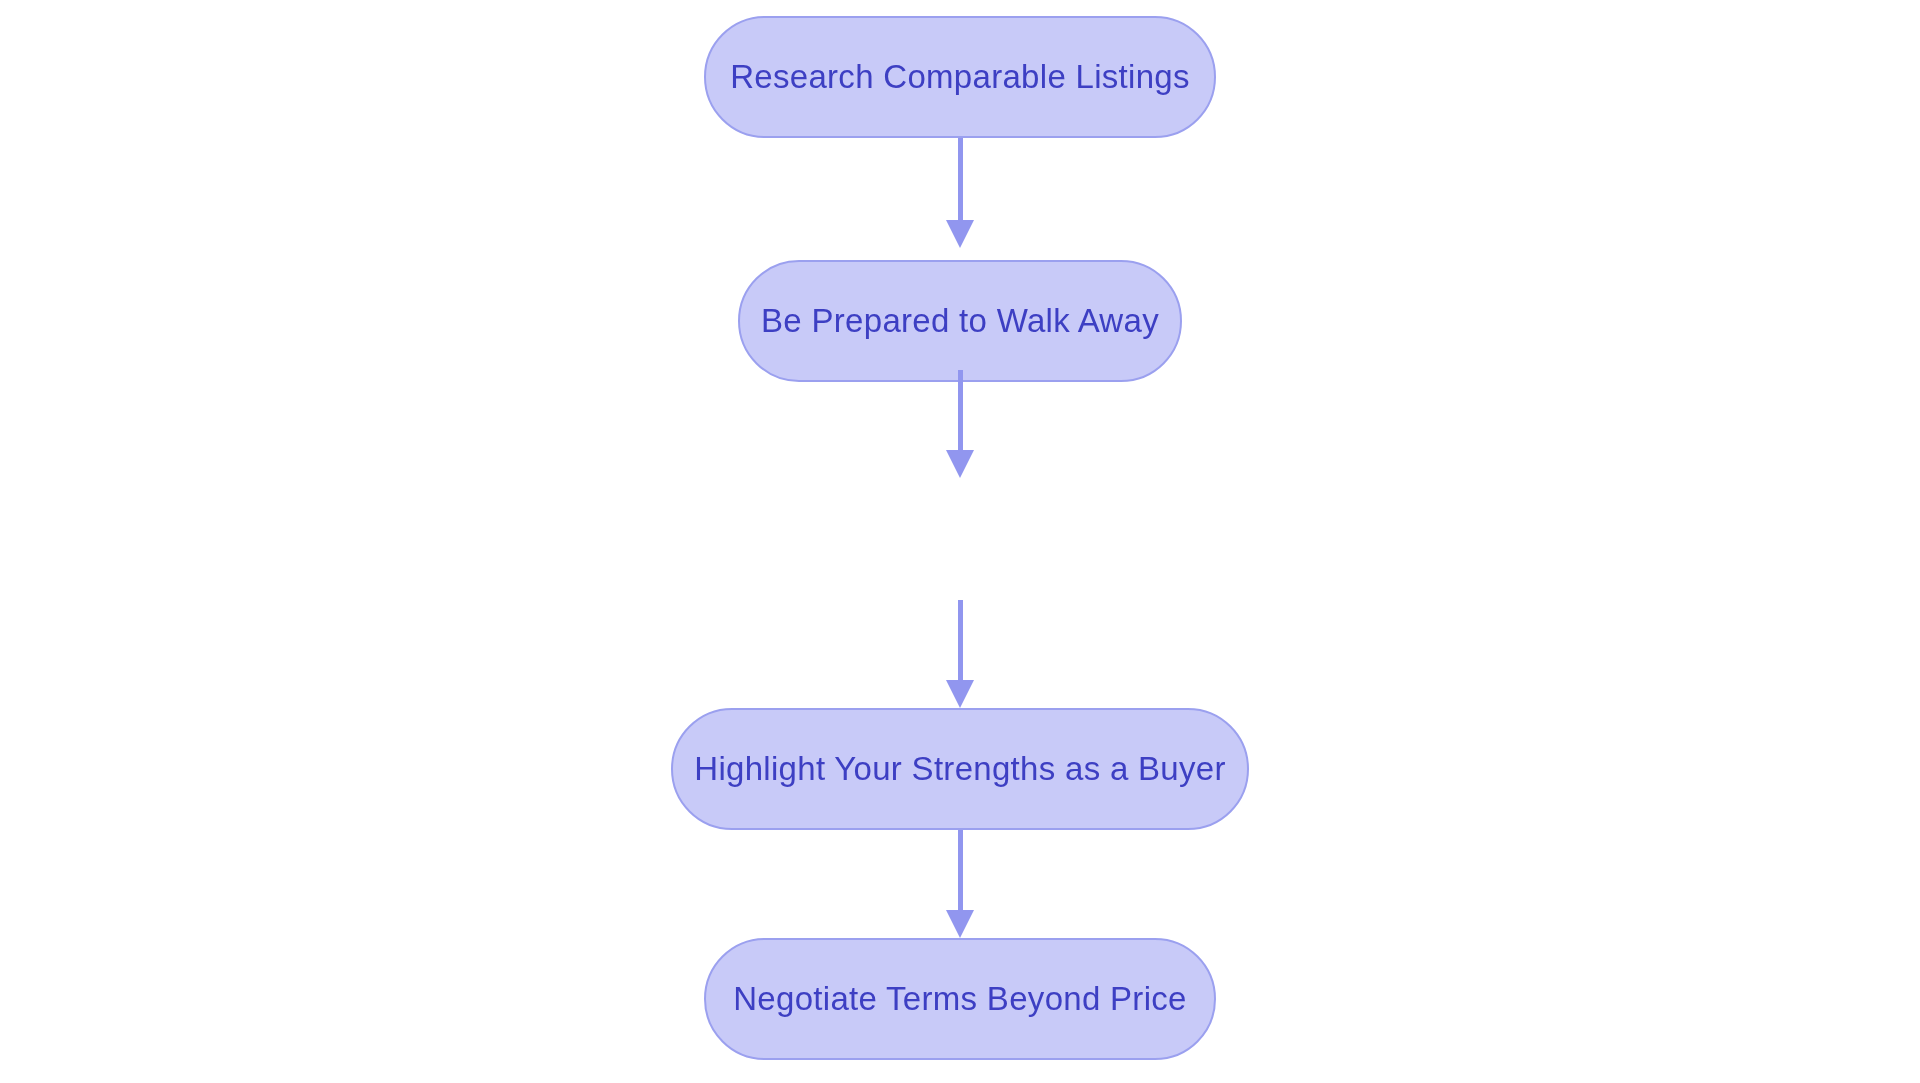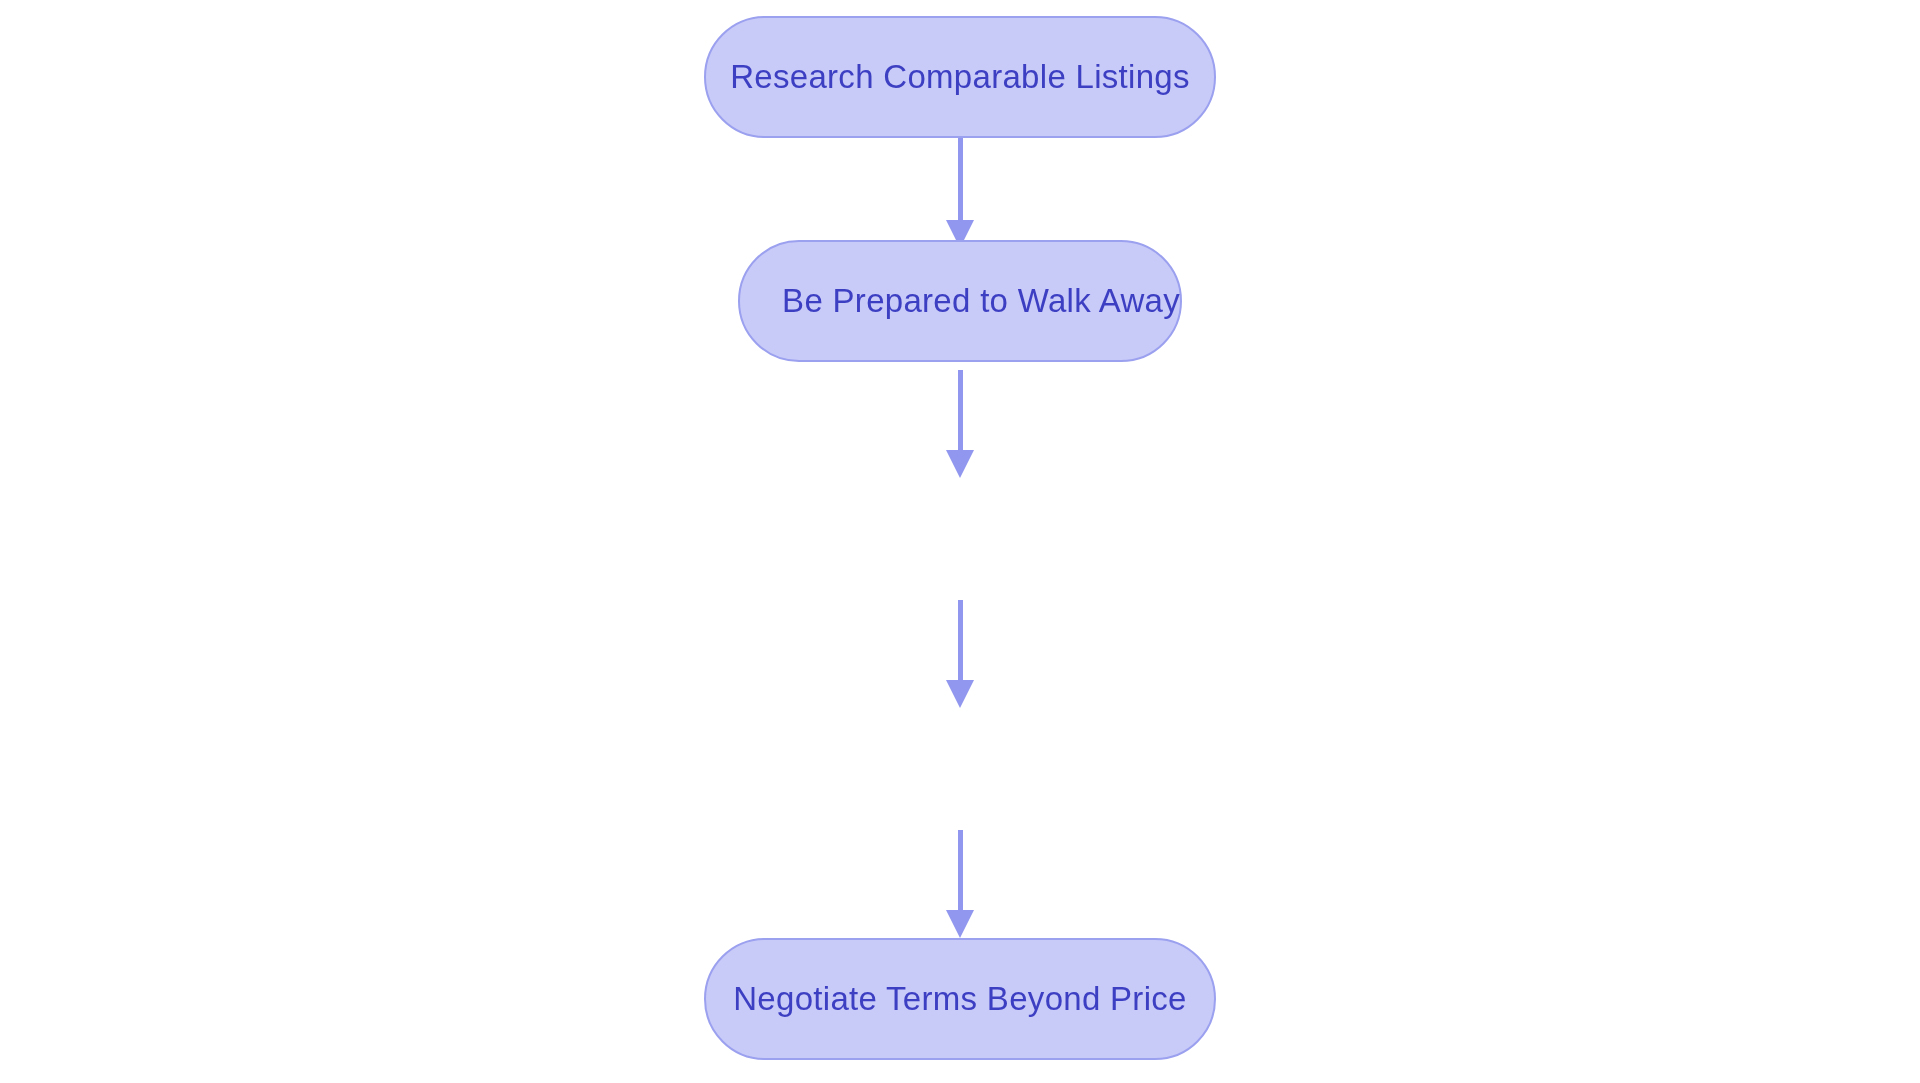--- a/index.html
+++ b/index.html
@@ -32,21 +32,21 @@
     align-items:center;
     justify-content:center;
     font-size:33px;
     font-weight:400;
     color:var(--node-text);
     letter-spacing:0.3px;
     text-align:center;
     white-space:nowrap;
   }
   .node-1{left:704px;top:16px;width:512px;}
-  .node-2{left:738px;top:240px;width:444px;justify-content:flex-end;}
+  .node-2{left:738px;top:260px;width:444px;}
   .node-3{left:744px;top:478px;width:432px;}
   .node-4{left:671px;top:708px;width:578px;}
   .node-5{left:704px;top:938px;width:512px;}
 
   .edge{position:absolute;left:946px;width:28px;}
   .edge-1{top:138px;height:110px;}
   .edge-2{top:370px;height:108px;}
   .edge-3{top:600px;height:108px;}
   .edge-4{top:830px;height:108px;}
   .edge .stem{
@@ -90,20 +90,23 @@
     <div class="stem"></div>
     <div class="head"></div>
   </div>
 
 
   <div class="edge edge-3">
     <div class="stem"></div>
     <div class="head"></div>
   </div>
 
+  <div class="node node-4">
+    <span>Highlight Your Strengths as a Buyer</span>
+  </div>
 
   <div class="edge edge-4">
     <div class="stem"></div>
     <div class="head"></div>
   </div>
 
   <div class="node node-5">
     <span>Negotiate Terms Beyond Price</span>
   </div>
 

